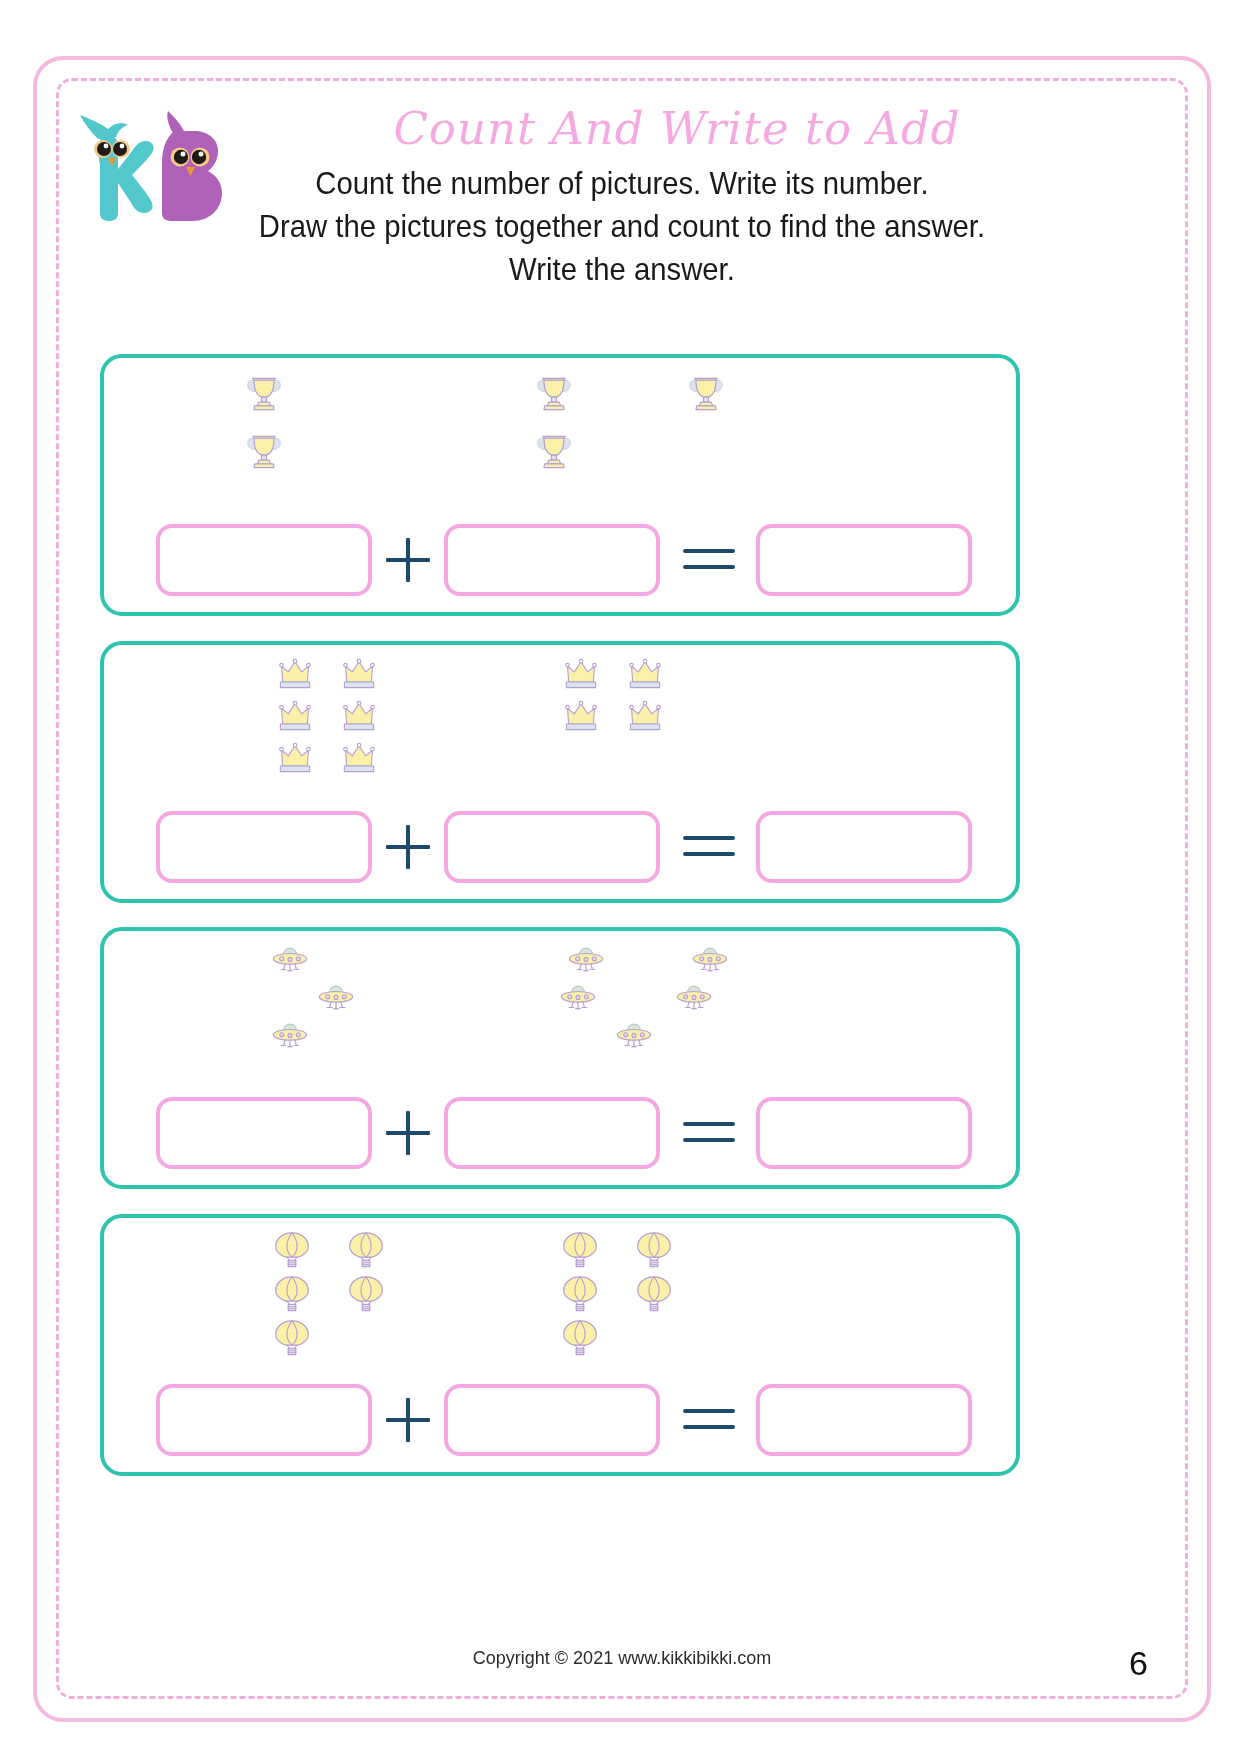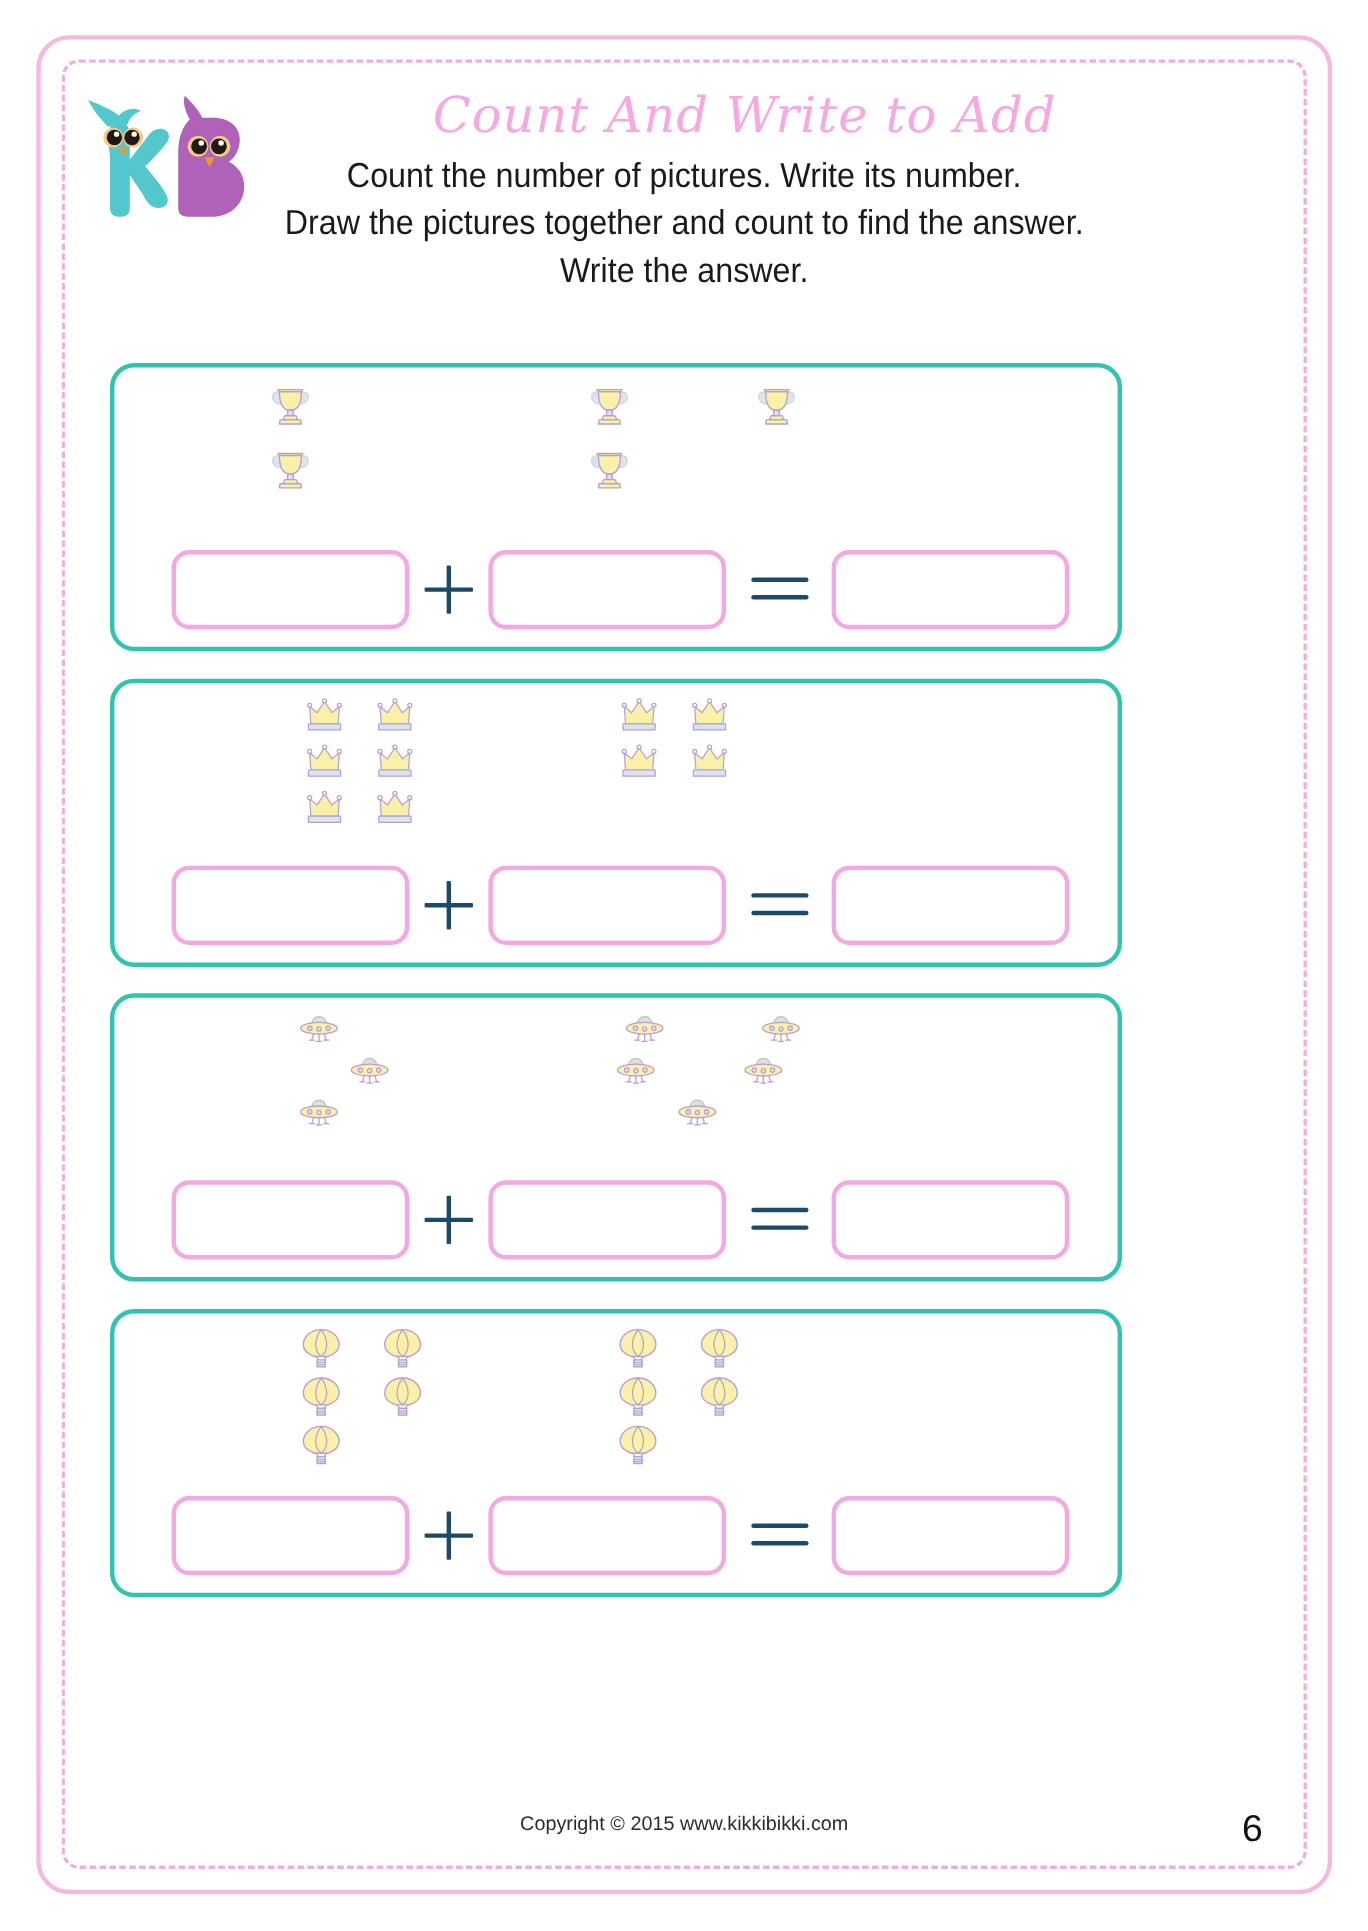--- a/index.html
+++ b/index.html
@@ -5,21 +5,21 @@
   html,body{margin:0;padding:0;background:#ffffff;}
   body{
     width:1244px;height:1755px;
     font-family:"Liberation Sans",sans-serif;
     -webkit-font-smoothing:antialiased;
     position:relative;overflow:hidden;
   }
 
   
   .page{
-    position:absolute;inset:0;background:#fff;
+    position:absolute;inset:0;background:#fff;margin-top:24px;
   }
   .border-outer{
     position:absolute;
     left:33px;top:32px;right:33px;bottom:33px;
     border:4px solid #f3b9e0;
     border-radius:30px;
     box-sizing:border-box;
   }
   .border-inner{
     position:absolute;
@@ -709,16 +709,16 @@
       <div class="op eq">
         <span class="eqsign">
             <i></i>
             <i></i>
           </span>
       </div>
       <div class="abox b3"></div>
     </div>
   </div>
 
-  <div class="footer">Copyright © 2015 www.kikkibikki.com</div>
+  <div class="footer">Copyright © 2021 www.kikkibikki.com</div>
   <div class="pageno">6</div>
 
 </div>
 
 </body></html>

